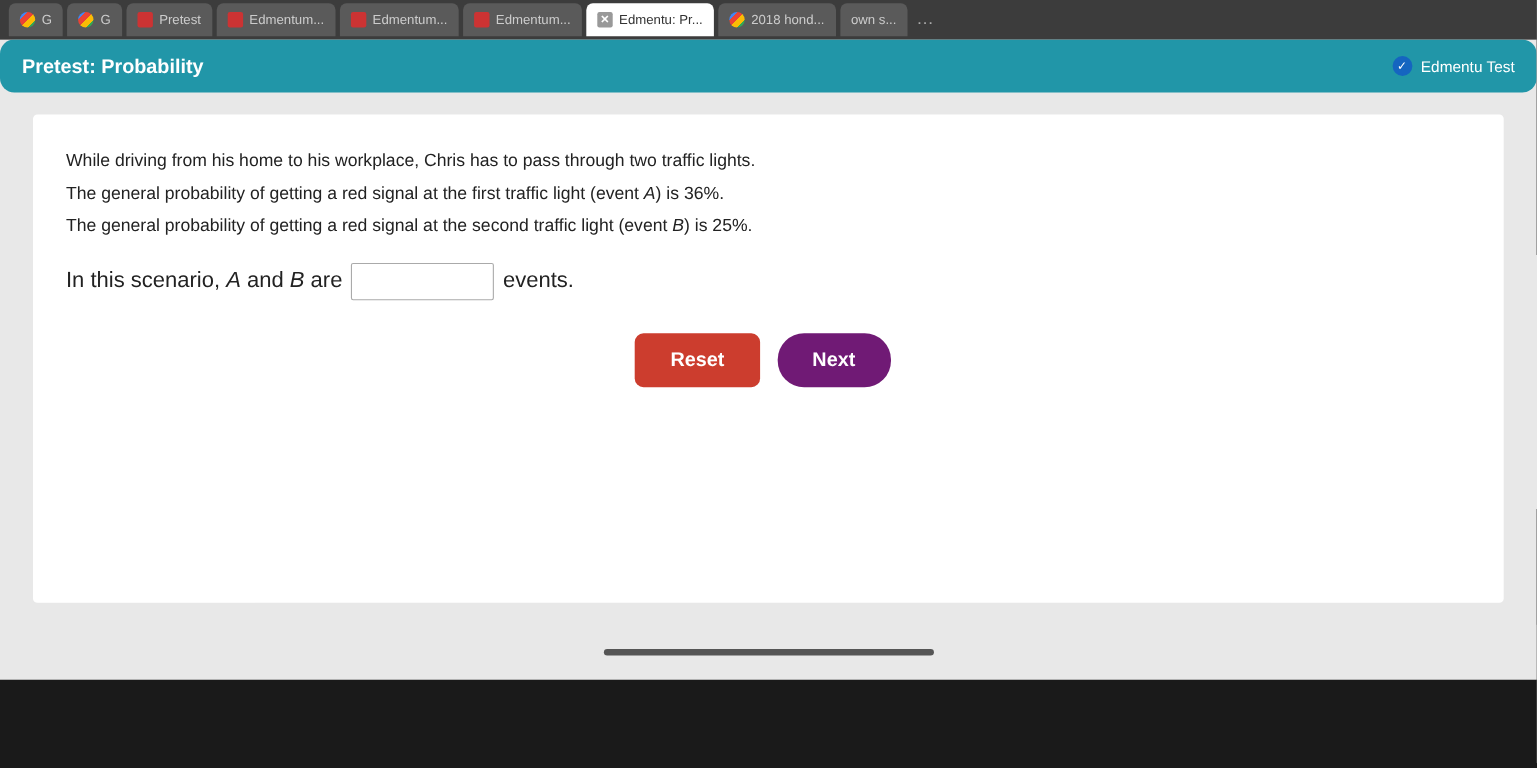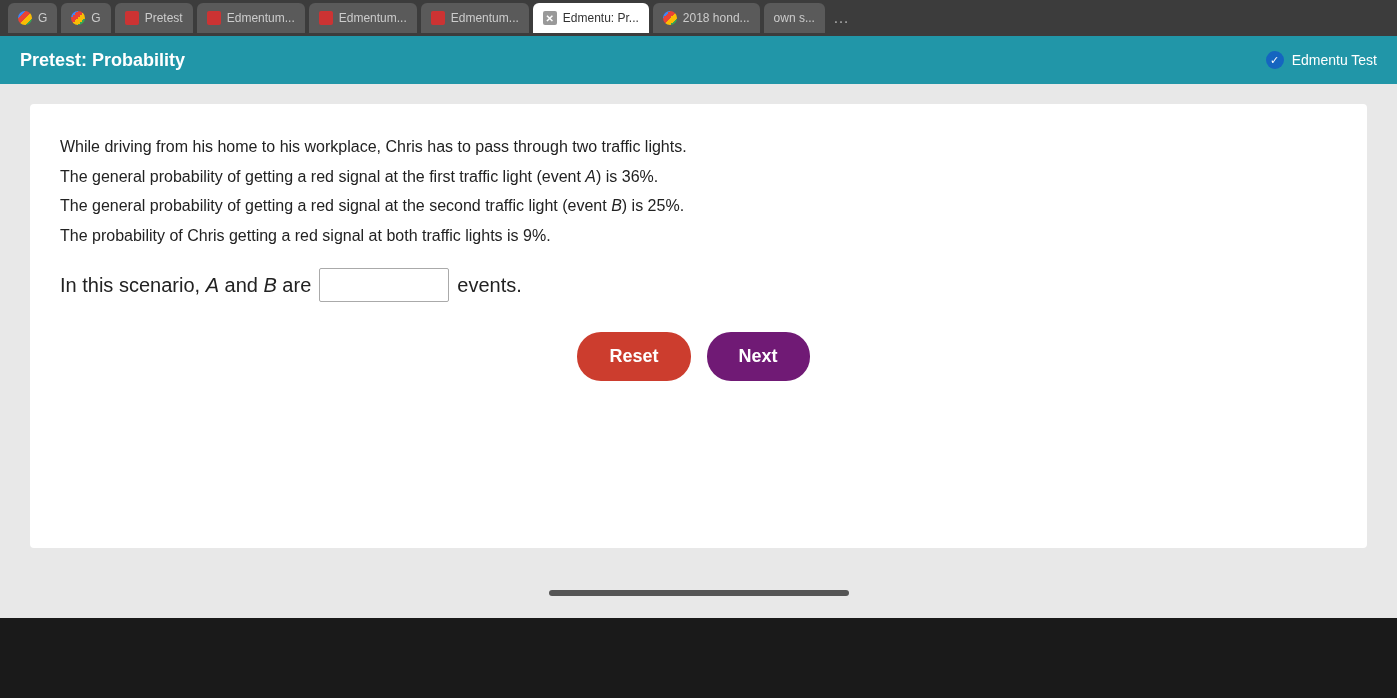--- a/index.html
+++ b/index.html
@@ -78,20 +78,21 @@
 
     
     .test-header {
       background: #2196a8;
       height: 48px;
       display: flex;
       align-items: center;
       justify-content: space-between;
       padding: 0 20px;
       flex-shrink: 0;
+      border-radius: 13px;
     }
 
     .test-title {
       color: #fff;
       font-size: 18px;
       font-weight: bold;
     }
 
     .submit-btn-area {
       display: flex;
@@ -164,21 +165,21 @@
       display: flex;
       justify-content: center;
       gap: 16px;
       margin-top: 10px;
     }
 
     .btn-reset {
       background: #cc3d2e;
       color: #fff;
       border: none;
-      border-radius: 24px;
+      border-radius: 8px;
       padding: 14px 32px;
       font-size: 18px;
       font-weight: bold;
       cursor: pointer;
     }
 
     .btn-next {
       background: #701a75;
       color: #fff;
       border: none;
@@ -273,21 +274,20 @@
       <span>Edmentu Test</span>
     </div>
   </div>
 
   <div class="question-card">
 
     <div class="question-text">
       <p>While driving from his home to his workplace, Chris has to pass through two traffic lights.</p>
       <p>The general probability of getting a red signal at the first traffic light (event <span class="italic">A</span>) is 36%.</p>
       <p>The general probability of getting a red signal at the second traffic light (event <span class="italic">B</span>) is 25%.</p>
-      <p>The probability of Chris getting a red signal at both traffic lights is 9%.</p>
     </div>
 
     <div class="fill-in-line">
       <span>In this scenario, <span class="italic">A</span> and <span class="italic">B</span> are</span>
       <input class="fill-input" type="text" value="" style="">
       <span>events.</span>
     </div>
 
     <div class="buttons-row">
       <button class="btn-reset">Reset</button>

